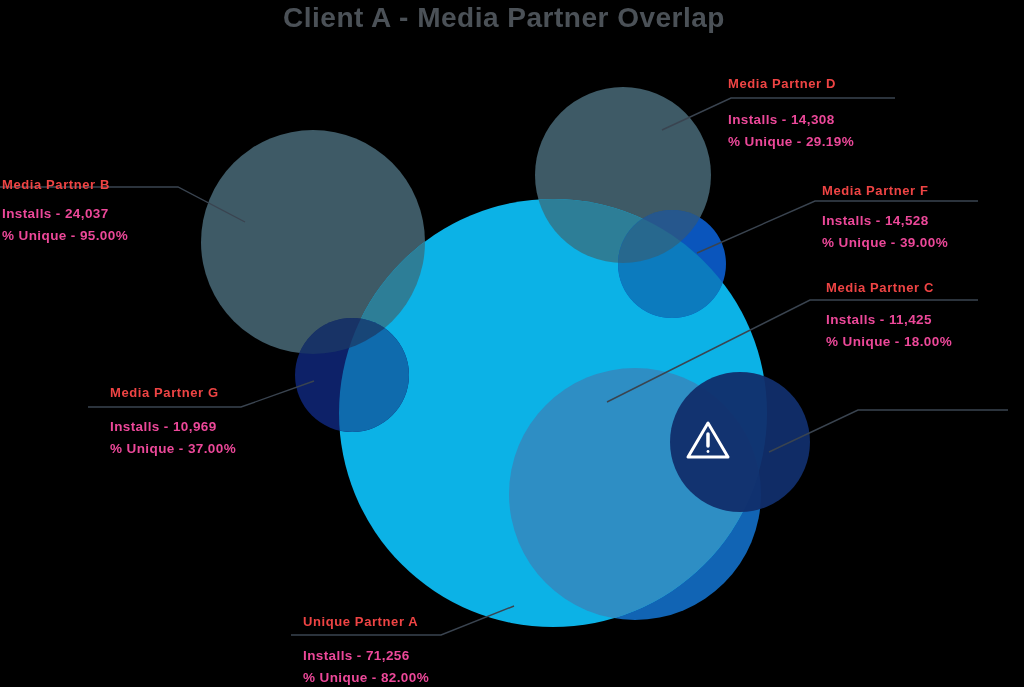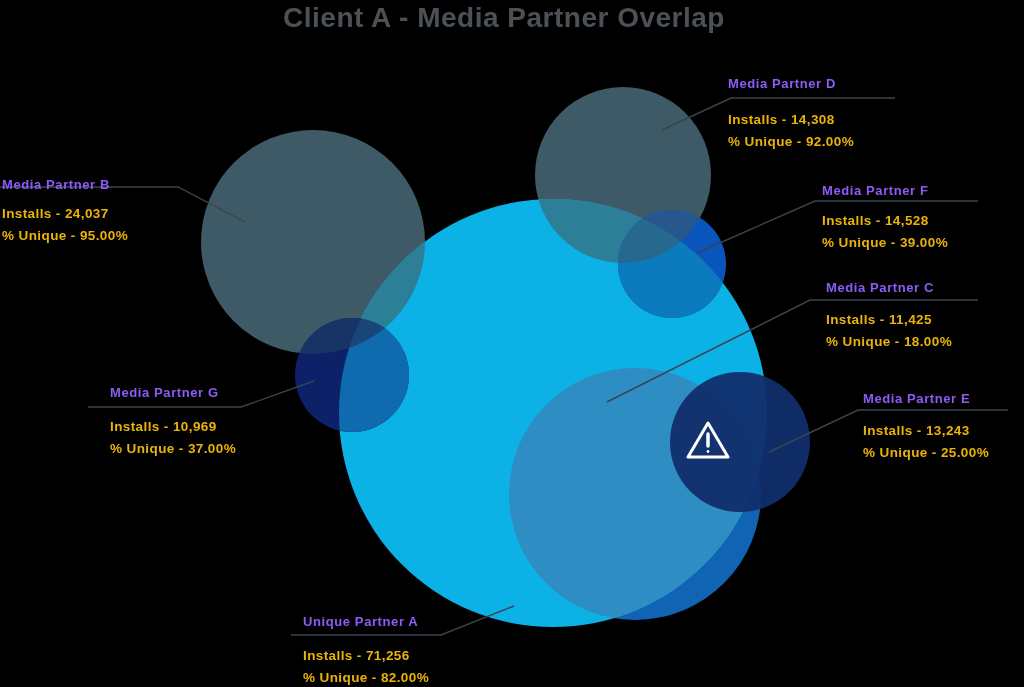--- a/index.html
+++ b/index.html
@@ -13,25 +13,25 @@
   #diagram{position:absolute;left:0;top:0;}
   .main-title{
     position:absolute;left:0;top:2px;width:100%;
     text-align:center;
     font-size:28px;font-weight:bold;letter-spacing:0.5px;
     color:#4B5157;
   }
   .partner-label{position:absolute;color:#47505A;}
   .partner-name{
     font-size:13px;font-weight:bold;letter-spacing:0.6px;
-    color:#8b5cf6;white-space:nowrap;
+    color:#ef4444;white-space:nowrap;
   }
   .stat-line{
     font-size:13.5px;font-weight:bold;letter-spacing:0.4px;
-    color:#eab308;white-space:nowrap;line-height:22px;
+    color:#ec4899;white-space:nowrap;line-height:22px;
   }
   
   .label-d{left:728px;top:76px;}   .label-d .gap{height:18px;}
   .label-b{left:2px;top:177px;}    .label-b .gap{height:11px;}
   .label-f{left:822px;top:183px;}  .label-f .gap{height:12px;}
   .label-c{left:818px;top:280px;margin-left:8px;}  .label-c .gap{height:14px;}
   .label-g{left:102px;top:385px;margin-left:8px;}  .label-g .gap{height:16px;}
   .label-e{left:863px;top:391px;}  .label-e .gap{height:14px;}
   .label-a{left:303px;top:614px;}  .label-a .gap{height:16px;}
 </style>
@@ -98,21 +98,21 @@
       <polyline points="291,635 441,635 514,606"></polyline>
     </g>
   </svg>
 
   <div class="main-title">Client A - Media Partner Overlap</div>
 
   <div class="partner-label label-d">
     <div class="partner-name">Media Partner D</div>
     <div class="gap"></div>
     <div class="stat-line">Installs - 14,308</div>
-    <div class="stat-line">% Unique - 92.00%</div>
+    <div class="stat-line">% Unique - 29.19%</div>
   </div>
 
   <div class="partner-label label-b">
     <div class="partner-name">Media Partner B</div>
     <div class="gap"></div>
     <div class="stat-line">Installs - 24,037</div>
     <div class="stat-line">% Unique - 95.00%</div>
   </div>
 
   <div class="partner-label label-f">
@@ -129,26 +129,20 @@
     <div class="stat-line">% Unique - 18.00%</div>
   </div>
 
   <div class="partner-label label-g">
     <div class="partner-name">Media Partner G</div>
     <div class="gap"></div>
     <div class="stat-line">Installs - 10,969</div>
     <div class="stat-line">% Unique - 37.00%</div>
   </div>
 
-  <div class="partner-label label-e">
-    <div class="partner-name">Media Partner E</div>
-    <div class="gap"></div>
-    <div class="stat-line">Installs - 13,243</div>
-    <div class="stat-line">% Unique - 25.00%</div>
-  </div>
 
   <div class="partner-label label-a">
     <div class="partner-name">Unique Partner A</div>
     <div class="gap"></div>
     <div class="stat-line">Installs - 71,256</div>
     <div class="stat-line">% Unique - 82.00%</div>
   </div>
 
 </div>
 

